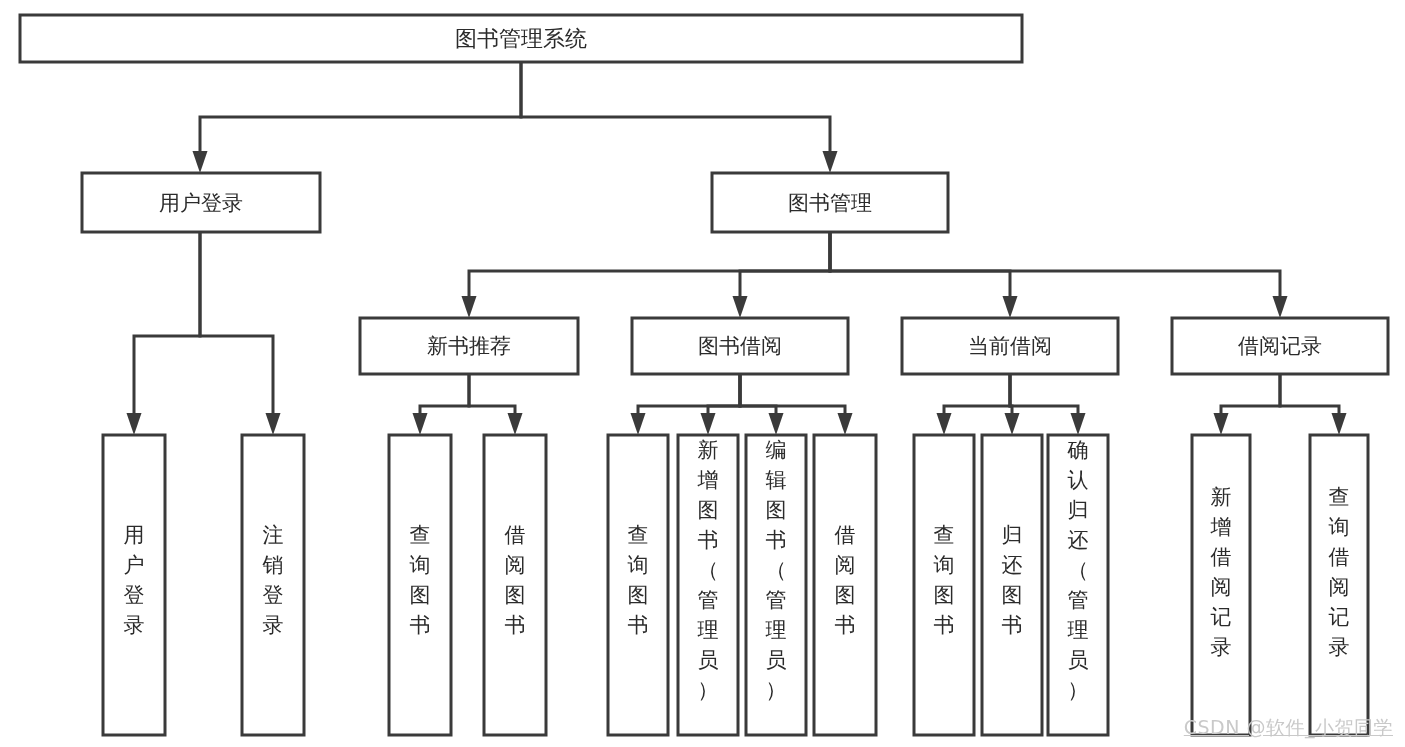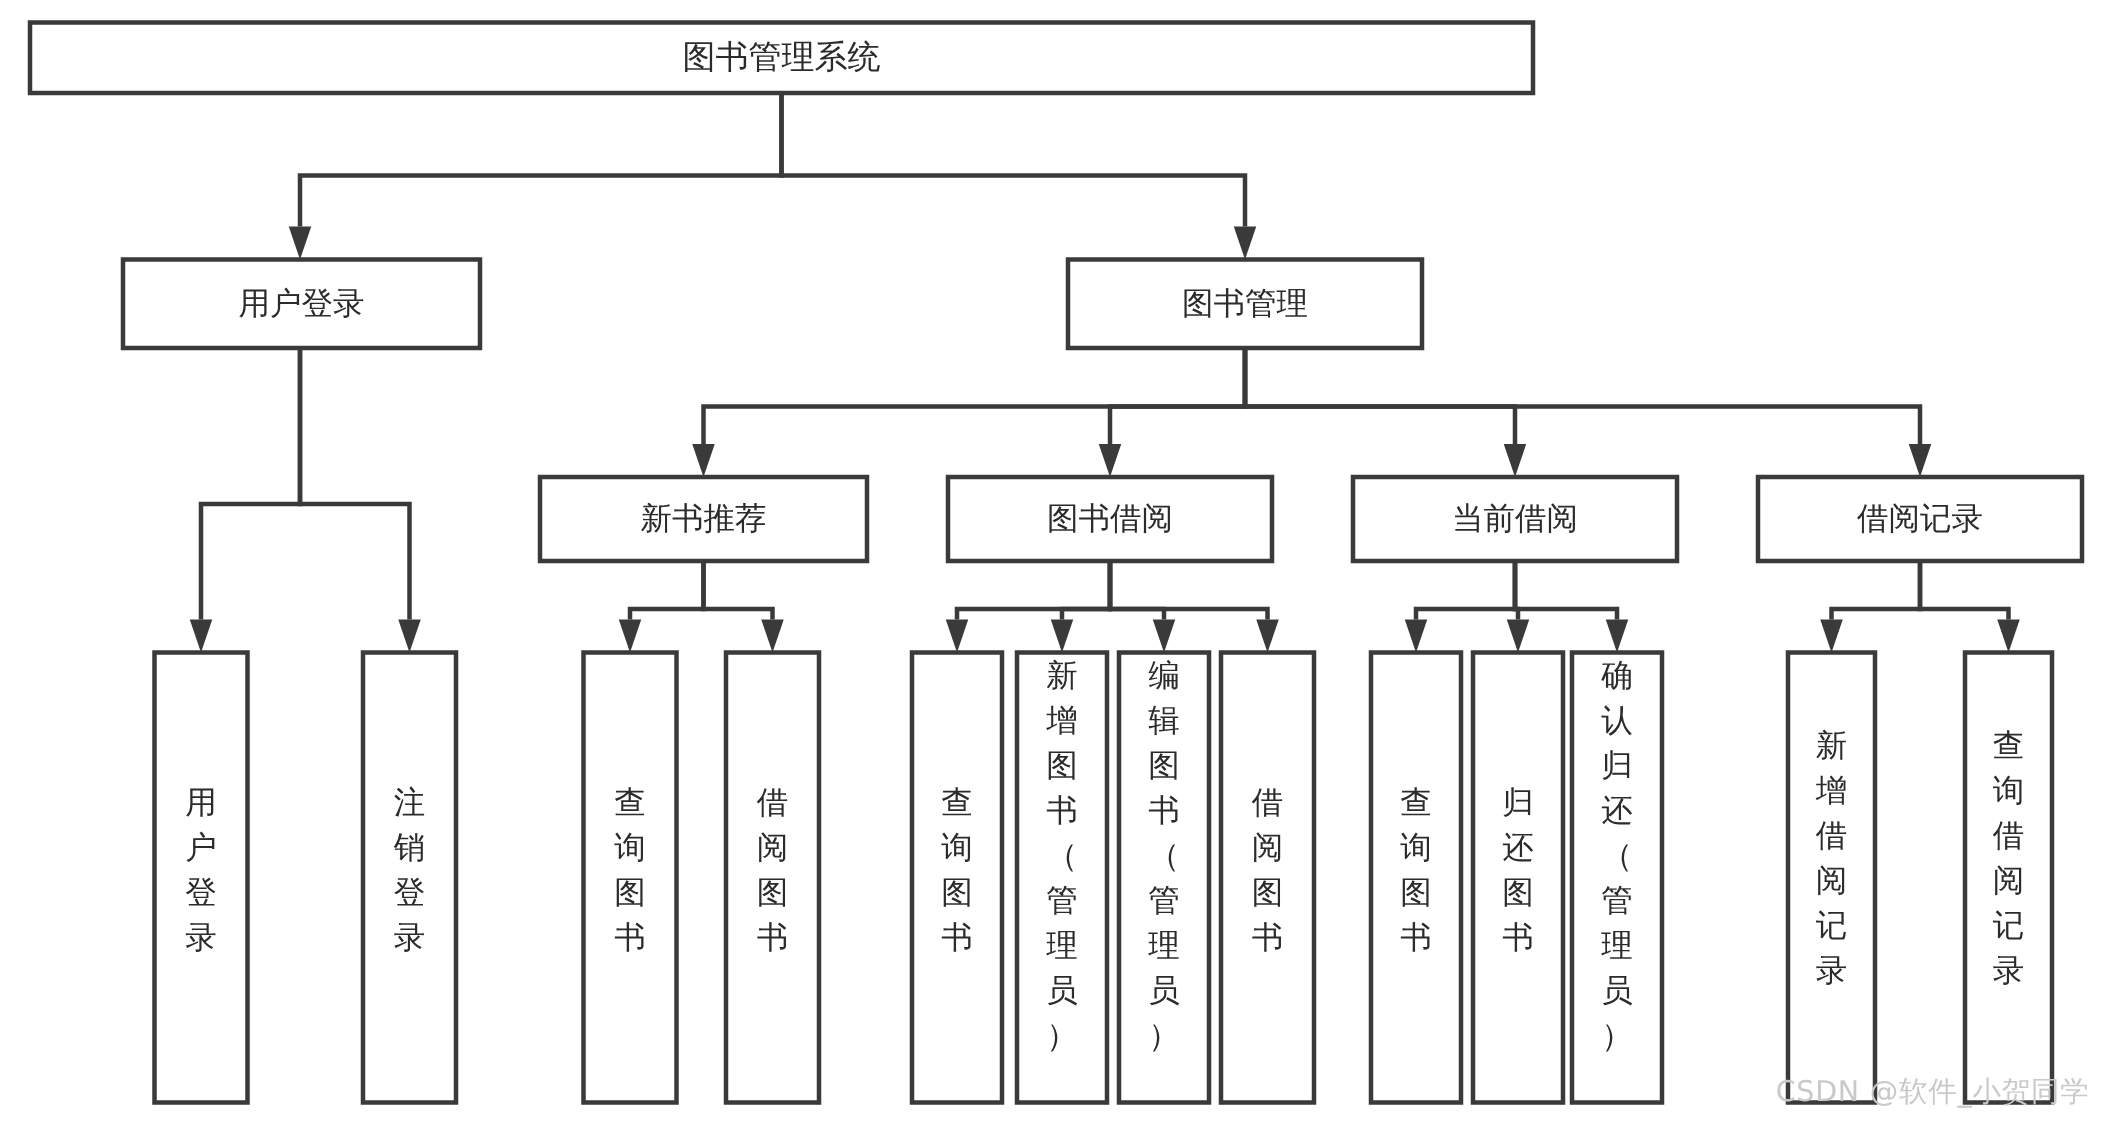--- a/index.html
+++ b/index.html
@@ -63,20 +63,21 @@
   .watermark {
     position: absolute;
     right: 12px;
     bottom: 6px;
     color: #c9c9c9;
     font-size: 19px;
     font-family: "DejaVu Sans", "Liberation Sans", sans-serif;
     letter-spacing: 0.5px;
     white-space: nowrap;
     user-select: none;
+    text-decoration: underline;
   }
 </style>
 </head>
 <body>
 
 <div id="diagram-root">
 
   <svg id="tree-svg" viewBox="0 0 1405 747" xmlns="http://www.w3.org/2000/svg">
     <g id="edges-layer">
         <g>

